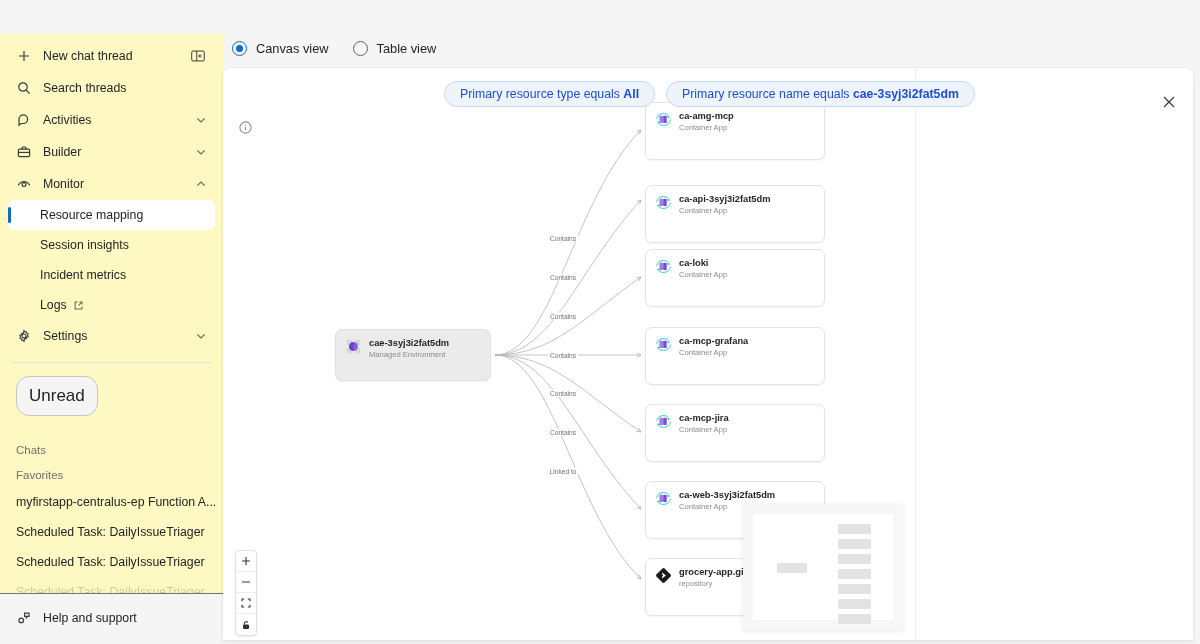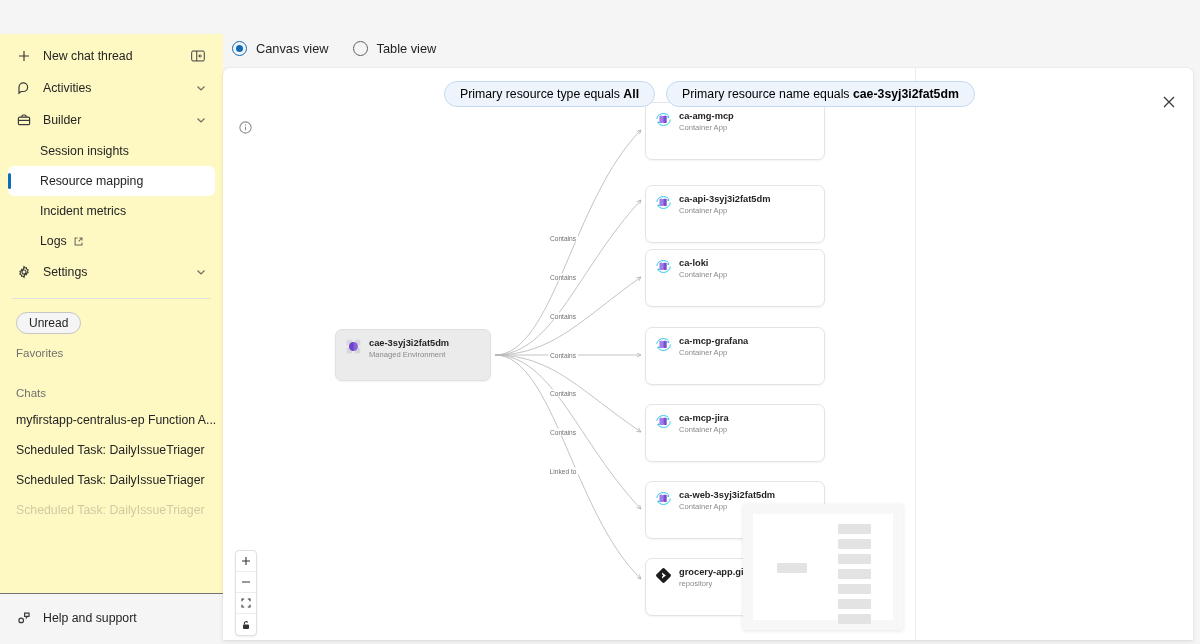--- a/index.html
+++ b/index.html
@@ -59,21 +59,21 @@
   .side-sub.active { background: #ffffff; }
   .side-sub.active::before {
     content: ""; position: absolute; left: 0; top: 7px;
     width: 3px; height: 16px; border-radius: 2px; background: #0f6cbd;
   }
   .ext-ico { width: 11px; height: 11px; margin-left: 6px; opacity: .8; }
   .side-div { height: 1px; background: #e0e0e0; margin: 10px 12px 0 12px; }
   .pill-row { padding: 13px 16px 0 16px; }
   .pill {
     display: inline-block; border: 1px solid #c6c6c6; border-radius: 13px;
-    padding: 3px 12px; font-size: 12px; color: #242424;
+    padding: 9px 12px; font-size: 17px; color: #242424;
     background: #f5f5f5; cursor: pointer;
   }
   .grp-hdr { font-size: 11.5px; color: #707070; padding: 13px 16px 0 16px; }
   .chat-row {
     font-size: 12.3px; color: #242424; padding: 0 16px;
     height: 30px; display: flex; align-items: center; cursor: pointer;
     white-space: nowrap; overflow: hidden; text-overflow: ellipsis;
   }
   .chat-fade { opacity: .22; }
   .side-bottom {
@@ -114,21 +114,21 @@
   .close-btn {
     position: absolute; right: 15px; top: 25px; width: 18px; height: 18px;
     cursor: pointer;
   }
 
   .chips {
     position: absolute; left: 221px; top: 13px; display: flex; gap: 11px; z-index: 6;
   }
   .chip {
     background: #eef4fc; border: 1px solid #c3d9f2; border-radius: 14px;
-    padding: 5px 15px; font-size: 12.3px; color: #000000; white-space: nowrap;
+    padding: 5px 15px; font-size: 12.3px; color: #1d4ed8; white-space: nowrap;
     cursor: pointer;
   }
   .chip b { font-weight: 700; }
 
   .info-ico { position: absolute; left: 15px; top: 52px; width: 15px; height: 15px; }
 
   .graph { position: absolute; left: 0; top: 0; width: 692px; height: 572px; }
 
   .node {
     position: absolute; background: #fff; border: 1px solid #e4e4e4;
@@ -190,20 +190,27 @@
           <path d="M8 3v10M3 8h10"></path>
         </svg>
       <span class="lbl">New chat thread</span>
       <svg class="side-ico" style="width:18px;height:18px" viewBox="0 0 20 20" fill="none" stroke="#3b3b3b" stroke-width="1.1">
         <rect x="3" y="4.5" width="14" height="11" rx="1.4"></rect>
           <path d="M8.6 4.5v11"></path>
           <path d="M14.4 10h-3.4M12.4 8.2L10.8 10l1.6 1.8"></path>
       </svg>
     </div>
 
+    <div class="side-row">
+      <svg class="side-ico" viewBox="0 0 16 16" fill="none" stroke="#3b3b3b" stroke-width="1.2">
+          <circle cx="7" cy="7" r="4.2"></circle>
+          <path d="M10.2 10.2L13.5 13.5"></path>
+        </svg>
+      <span class="lbl">Search threads</span>
+    </div>
 
     <div class="side-row">
       <svg class="side-ico" viewBox="0 0 16 16" fill="none" stroke="#3b3b3b" stroke-width="1.2">
           <path d="M3 7.2a4.3 4.3 0 1 1 4.3 4.3H5L3 13.2V7.2z"></path>
         </svg>
       <span class="lbl">Activities</span>
       <svg class="chev" viewBox="0 0 12 12" fill="none" stroke="#3b3b3b" stroke-width="1.2">
           <path d="M2.5 4.5L6 8l3.5-3.5"></path>
         </svg>
     </div>
@@ -213,26 +220,36 @@
           <rect x="2.4" y="5.2" width="11.2" height="7.4" rx="1.2"></rect>
           <path d="M6 5.2V4a1 1 0 0 1 1-1h2a1 1 0 0 1 1 1v1.2"></path>
           <path d="M2.4 8.4h11.2"></path>
         </svg>
       <span class="lbl">Builder</span>
       <svg class="chev" viewBox="0 0 12 12" fill="none" stroke="#3b3b3b" stroke-width="1.2">
           <path d="M2.5 4.5L6 8l3.5-3.5"></path>
         </svg>
     </div>
 
-
+    <div class="side-row">
+      <svg class="side-ico" viewBox="0 0 16 16" fill="none" stroke="#3b3b3b" stroke-width="1.2">
+          <path d="M2.2 9.4c1.6-2.6 3.6-3.9 5.8-3.9s4.2 1.3 5.8 3.9"></path>
+          <circle cx="8" cy="8.6" r="1.9"></circle>
+        </svg>
+      <span class="lbl">Monitor</span>
+      <svg class="chev" viewBox="0 0 12 12" fill="none" stroke="#3b3b3b" stroke-width="1.2">
+          <path d="M2.5 7.5L6 4l3.5 3.5"></path>
+        </svg>
+    </div>
+
+    <div class="side-sub active">
+      <span>Resource mapping</span>
+    </div>
     <div class="side-sub">
       <span>Session insights</span>
-    </div>
-    <div class="side-sub active">
-      <span>Resource mapping</span>
     </div>
     <div class="side-sub">
       <span>Incident metrics</span>
     </div>
     <div class="side-sub">
       <span>Logs</span>
       <svg class="ext-ico" viewBox="0 0 12 12" fill="none" stroke="#3b3b3b" stroke-width="1.1">
           <path d="M5 2.2H2.3v7.5h7.5V7"></path>
           <path d="M7 2.2h2.8V5"></path>
           <path d="M9.8 2.2L6.2 5.8"></path>
@@ -249,22 +266,22 @@
           <path d="M2.5 4.5L6 8l3.5-3.5"></path>
         </svg>
     </div>
 
     <div class="side-div"></div>
 
     <div class="pill-row">
       <span class="pill">Unread</span>
     </div>
 
+    <div class="grp-hdr" style="padding-top:28px">Chats</div>
     <div class="grp-hdr">Favorites</div>
-    <div class="grp-hdr" style="padding-top:28px">Chats</div>
 
     <div style="height:6px"></div>
     <div class="chat-row">myfirstapp-centralus-ep Function A...</div>
     <div class="chat-row">Scheduled Task: DailyIssueTriager</div>
     <div class="chat-row">Scheduled Task: DailyIssueTriager</div>
     <div class="chat-row chat-fade">Scheduled Task: DailyIssueTriager</div>
 
     <div class="side-bottom">
       <div class="side-row">
         <svg class="side-ico" viewBox="0 0 16 16" fill="none" stroke="#3b3b3b" stroke-width="1.2">

